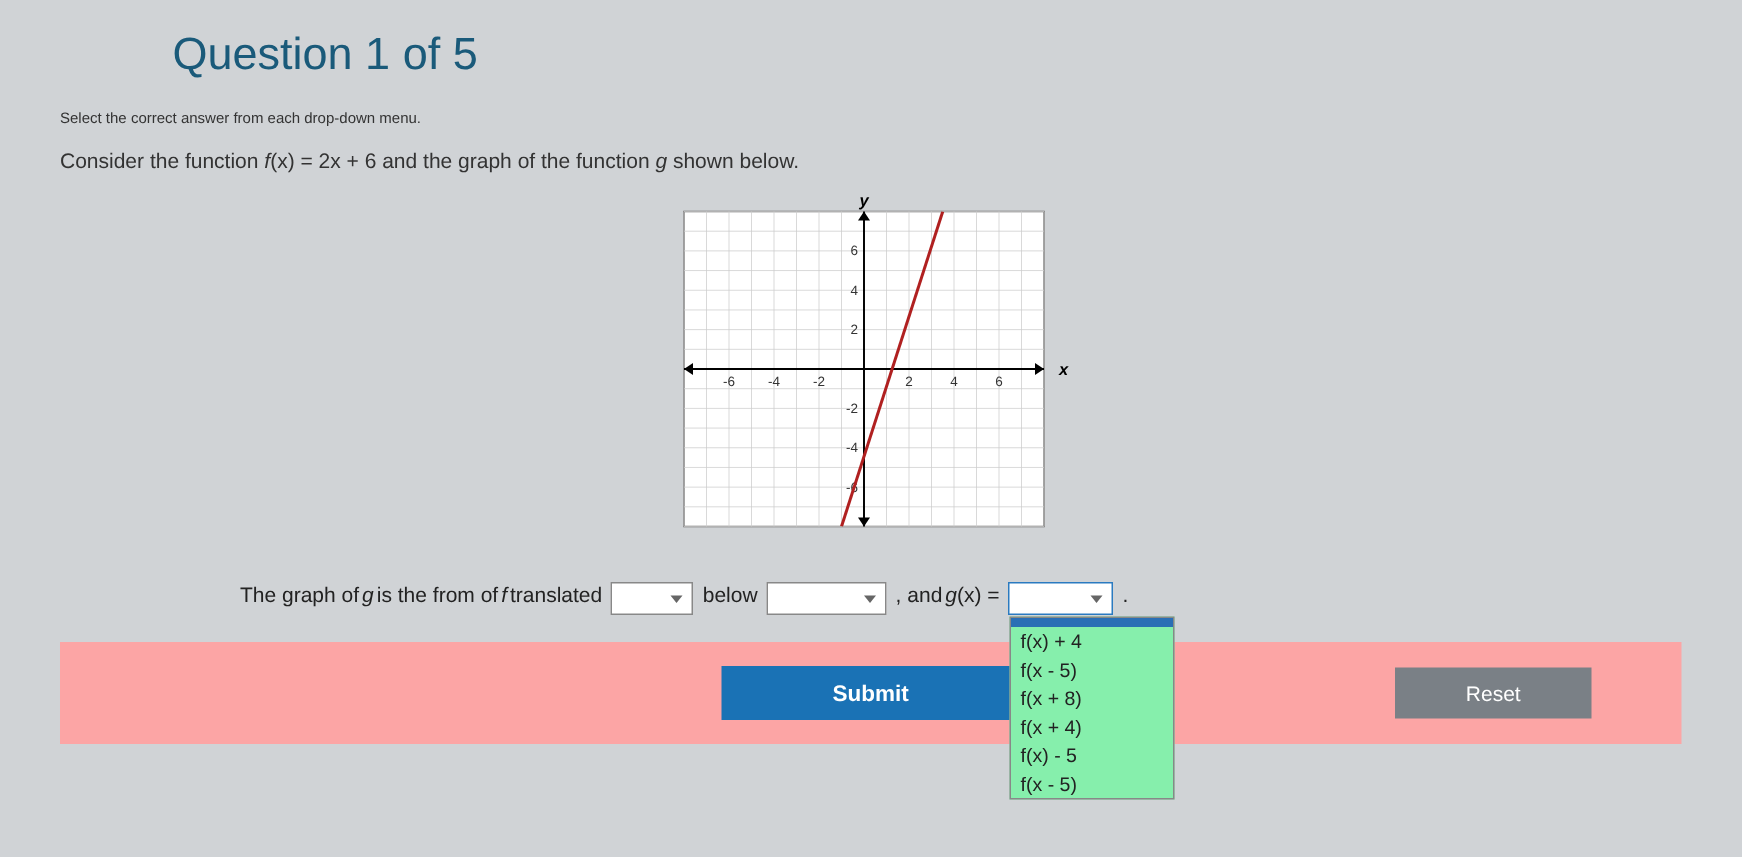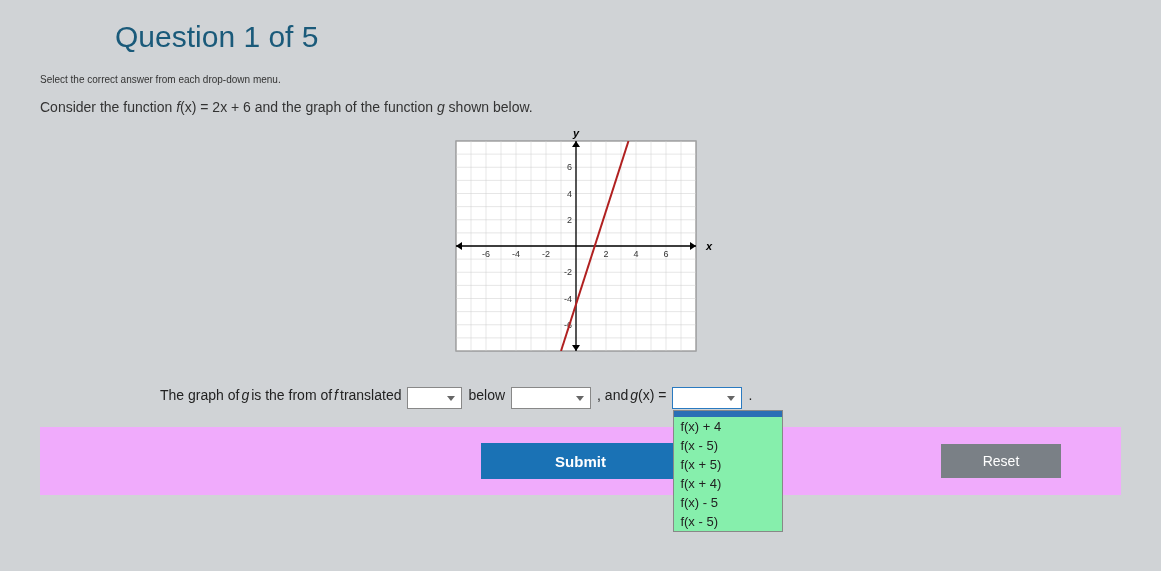--- a/index.html
+++ b/index.html
@@ -74,21 +74,21 @@
   .dropdown-list .hr {
     height: 6px;
     background: #2a6fb5;
   }
   .dropdown-list .opt {
     padding: 2px 6px;
     color: #222;
     white-space: nowrap;
   }
   .button-bar {
-    background: #f0abfc;
+    background: #fca5a5;
     padding: 16px 0;
     margin: 0 20px;
     display: flex;
     justify-content: center;
     gap: 240px;
     align-items: center;
     position: relative;
   }
   .submit-btn {
     background: #1a72b5;
@@ -97,21 +97,21 @@
     width: 200px;
     height: 36px;
     font-size: 15px;
     font-weight: 600;
     cursor: pointer;
   }
   .reset-btn {
     background: #7a8086;
     color: #fff;
     border: none;
-    width: 120px;
+    width: 131px;
     height: 34px;
     font-size: 14px;
     cursor: pointer;
     position: absolute;
     right: 60px;
   }
   svg { display: inline-block; }
 </style>
 </head>
 <body>
@@ -208,21 +208,21 @@
   <span>, and </span>
   <span class="ital" style="margin-left:-4px;margin-right:-6px">g</span>
   <span>(x) =</span>
 
   <span class="dd dd-open" style="min-width:70px">
     <span class="tri"></span>
     <div class="dropdown-list">
       <div class="hr"></div>
       <div class="opt">f(x) + 4</div>
       <div class="opt">f(x - 5)</div>
-      <div class="opt">f(x + 5)</div>
+      <div class="opt">f(x + 8)</div>
       <div class="opt">f(x + 4)</div>
       <div class="opt">f(x) - 5</div>
       <div class="opt">f(x - 5)</div>
     </div>
   </span>
   <span>.</span>
 </div>
 
 <div class="button-bar">
   <button class="submit-btn">Submit</button>

